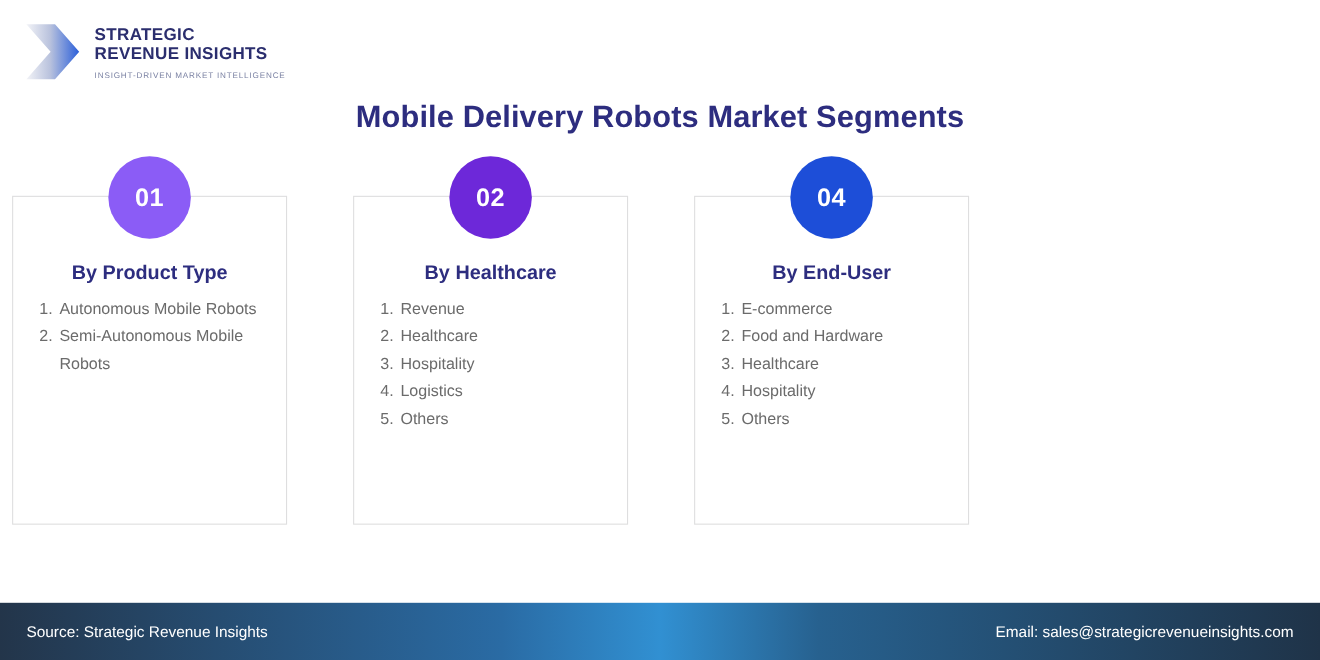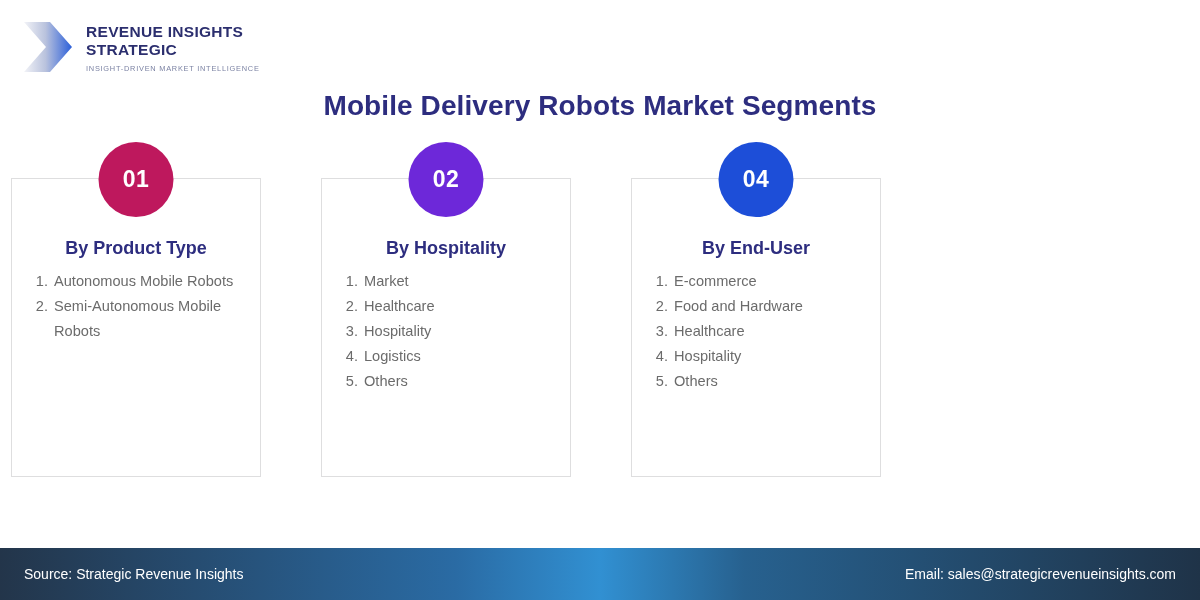--- a/index.html
+++ b/index.html
@@ -157,44 +157,44 @@
     <defs>
       <linearGradient id="chevGrad" x1="0" y1="0" x2="1" y2="0">
         <stop offset="0%" stop-color="#f2f3f7"></stop>
         <stop offset="45%" stop-color="#b9c2dd"></stop>
         <stop offset="100%" stop-color="#2b5fd9"></stop>
       </linearGradient>
     </defs>
     <path d="M4 6 L30 6 L52 31 L30 56 L4 56 L26 31 Z" fill="url(#chevGrad)"></path>
   </svg>
   <div id="logo-text-group">
+    <div class="logo-line">STRATEGIC</div>
     <div class="logo-line">REVENUE INSIGHTS</div>
-    <div class="logo-line">STRATEGIC</div>
     <div id="logo-tagline">INSIGHT-DRIVEN MARKET INTELLIGENCE</div>
   </div>
 </div>
 
 <div id="page-title">Mobile Delivery Robots Market Segments</div>
 
 <div id="cards-row">
 
   <div class="card">
-    <div class="badge" style="background: #be185d;">01</div>
+    <div class="badge" style="background: #8b5cf6;">01</div>
     <div class="card-heading">By Product Type</div>
     <ol class="card-list">
       <li>Autonomous Mobile Robots</li>
       <li>Semi-Autonomous Mobile Robots</li>
     </ol>
   </div>
 
   <div class="card">
     <div class="badge" style="background: #6d28d9;">02</div>
-    <div class="card-heading">By Hospitality</div>
+    <div class="card-heading">By Healthcare</div>
     <ol class="card-list">
-      <li>Market</li>
+      <li>Revenue</li>
       <li>Healthcare</li>
       <li>Hospitality</li>
       <li>Logistics</li>
       <li>Others</li>
     </ol>
   </div>
 
 
   <div class="card">
     <div class="badge" style="background: #1d4ed8;">04</div>

